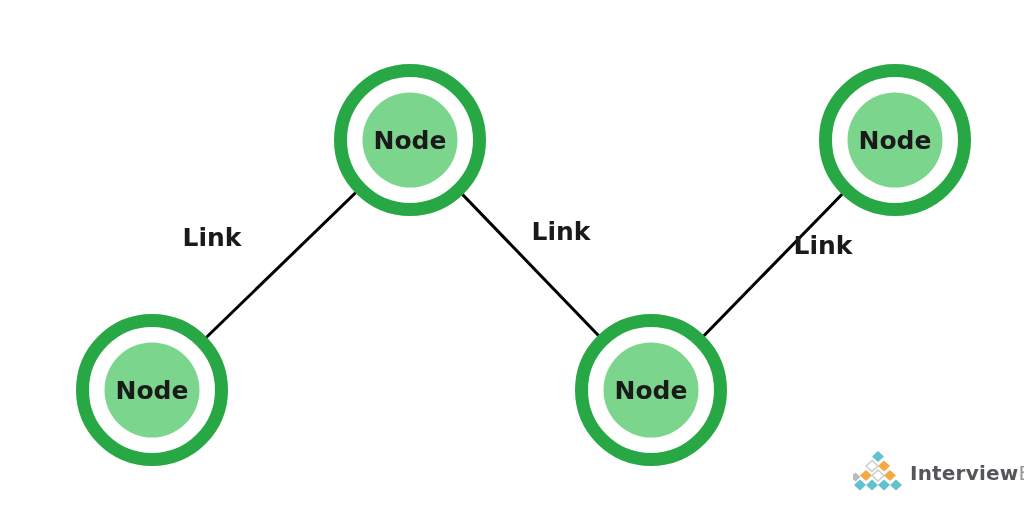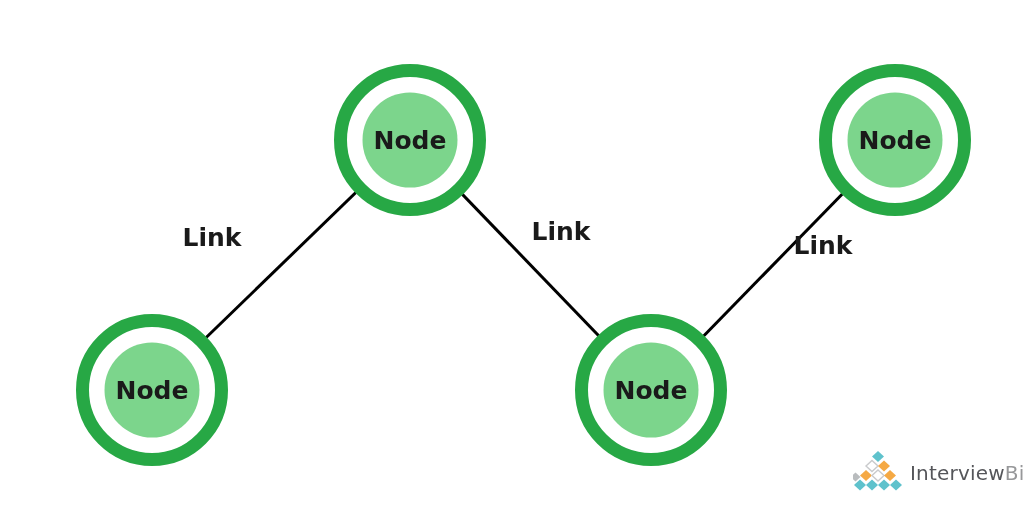--- a/index.html
+++ b/index.html
@@ -28,21 +28,21 @@
     top: 450px;
     display: flex;
     align-items: center;
     gap: 7px;
   }
   .brand-text {
     font-size: 20px;
     letter-spacing: 0.2px;
     white-space: nowrap;
   }
-  .brand-primary { font-weight: normal; }
+  .brand-primary { font-weight: bold; }
   .brand-secondary { font-weight: normal; }
 </style>
 </head>
 <body>
 
 <div class="stage">
 
   <svg class="diagram-svg" width="1024" height="513" viewBox="0 0 1024 513">
 
     <line x1="152" y1="390" x2="410" y2="140" stroke-width="3" stroke="#000000"></line>

